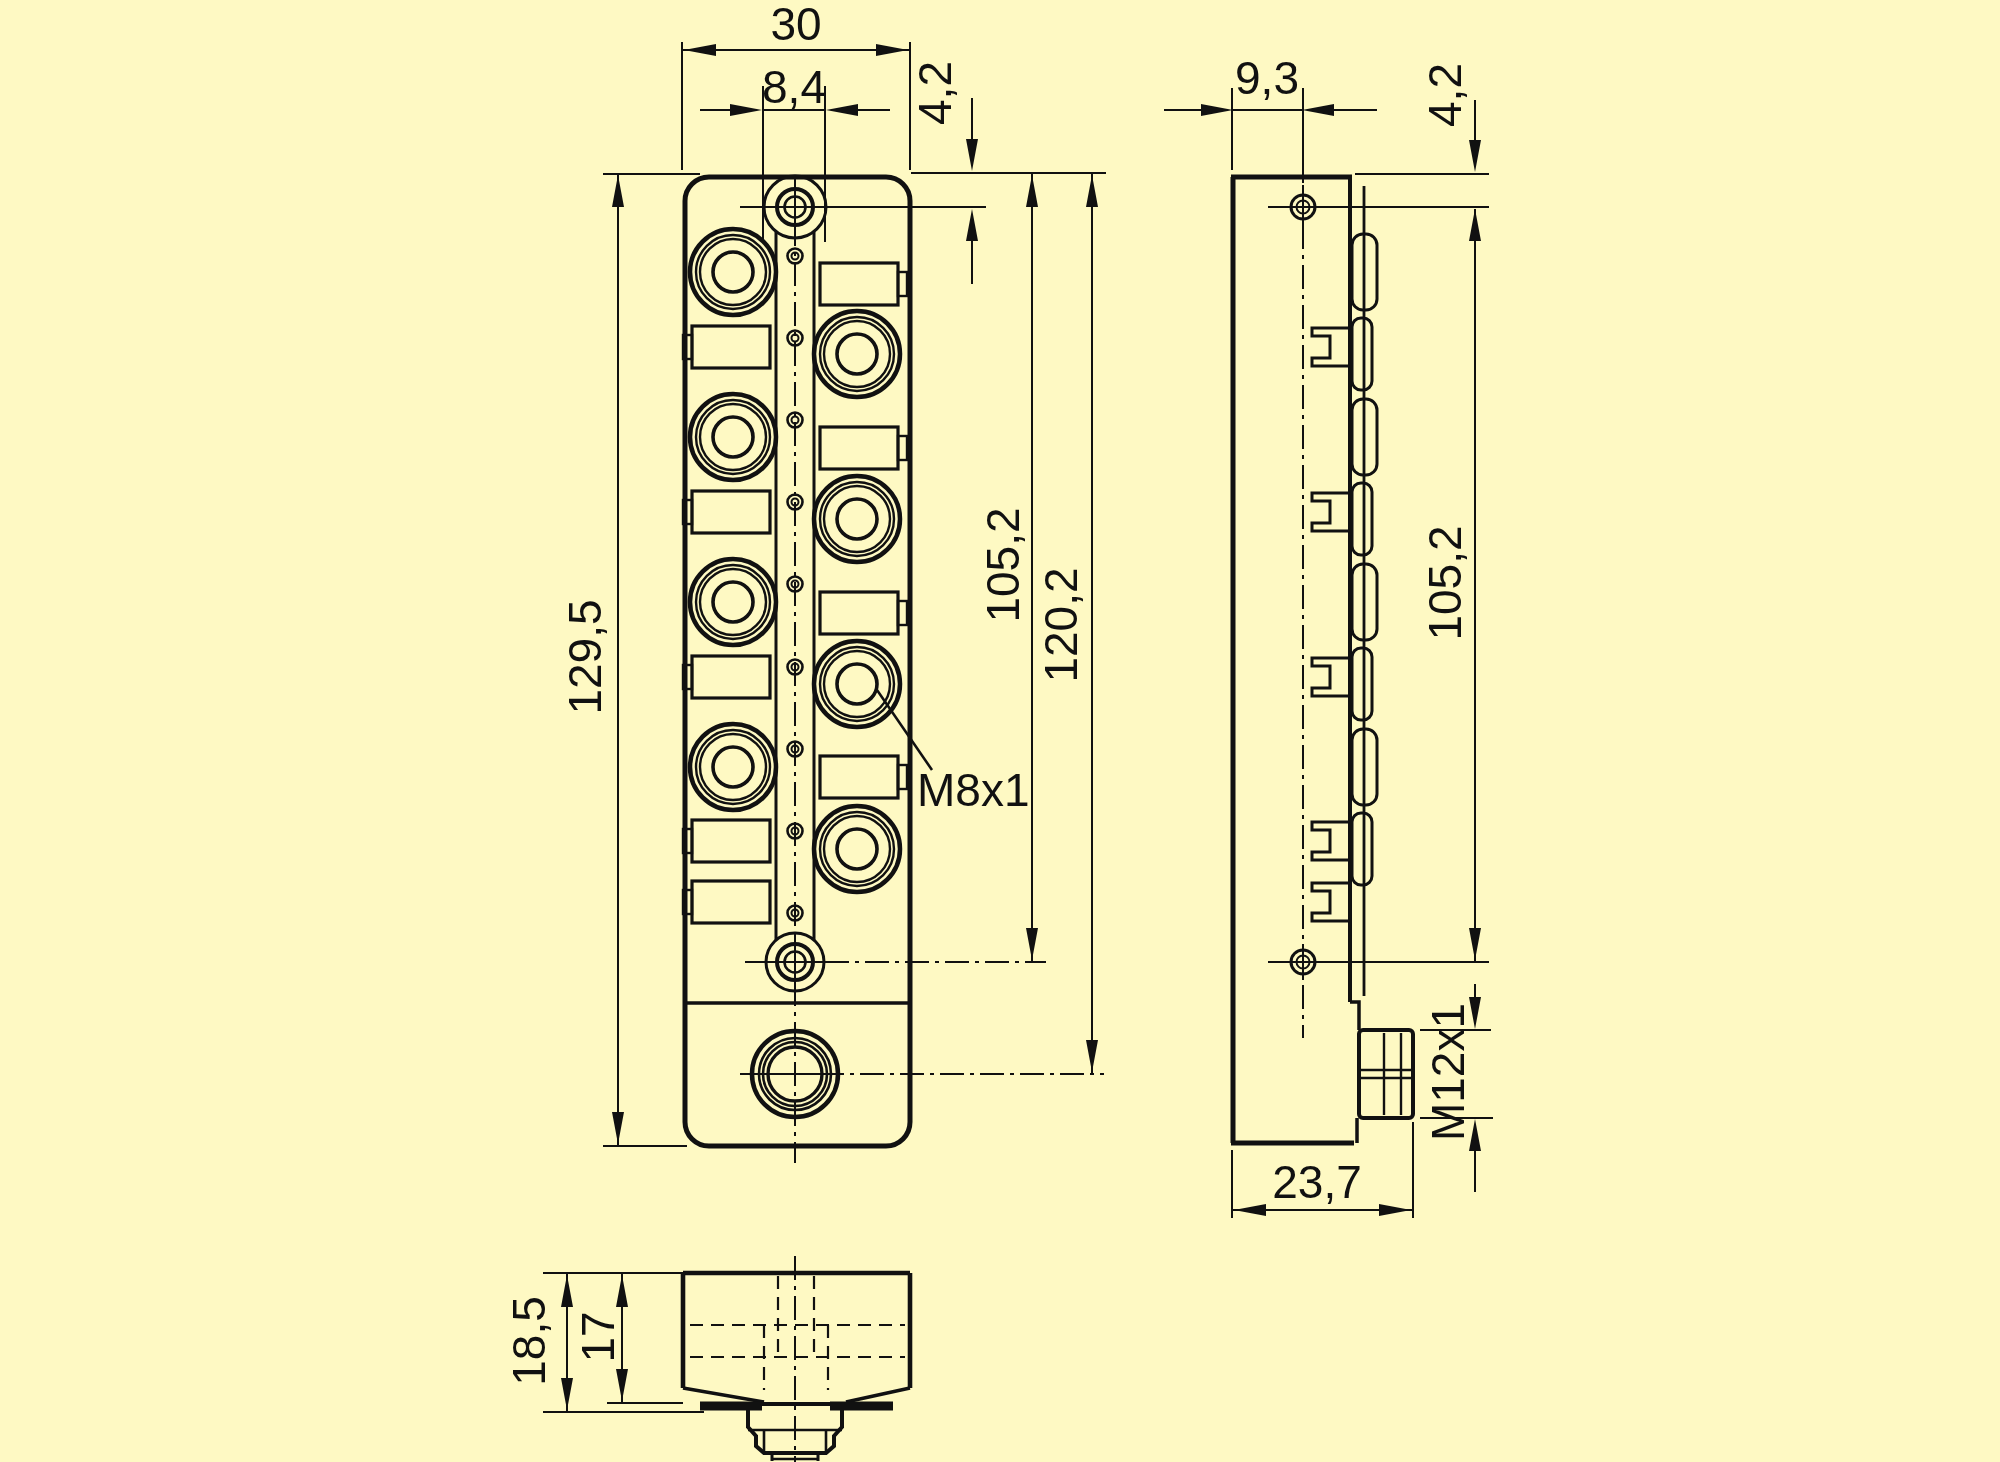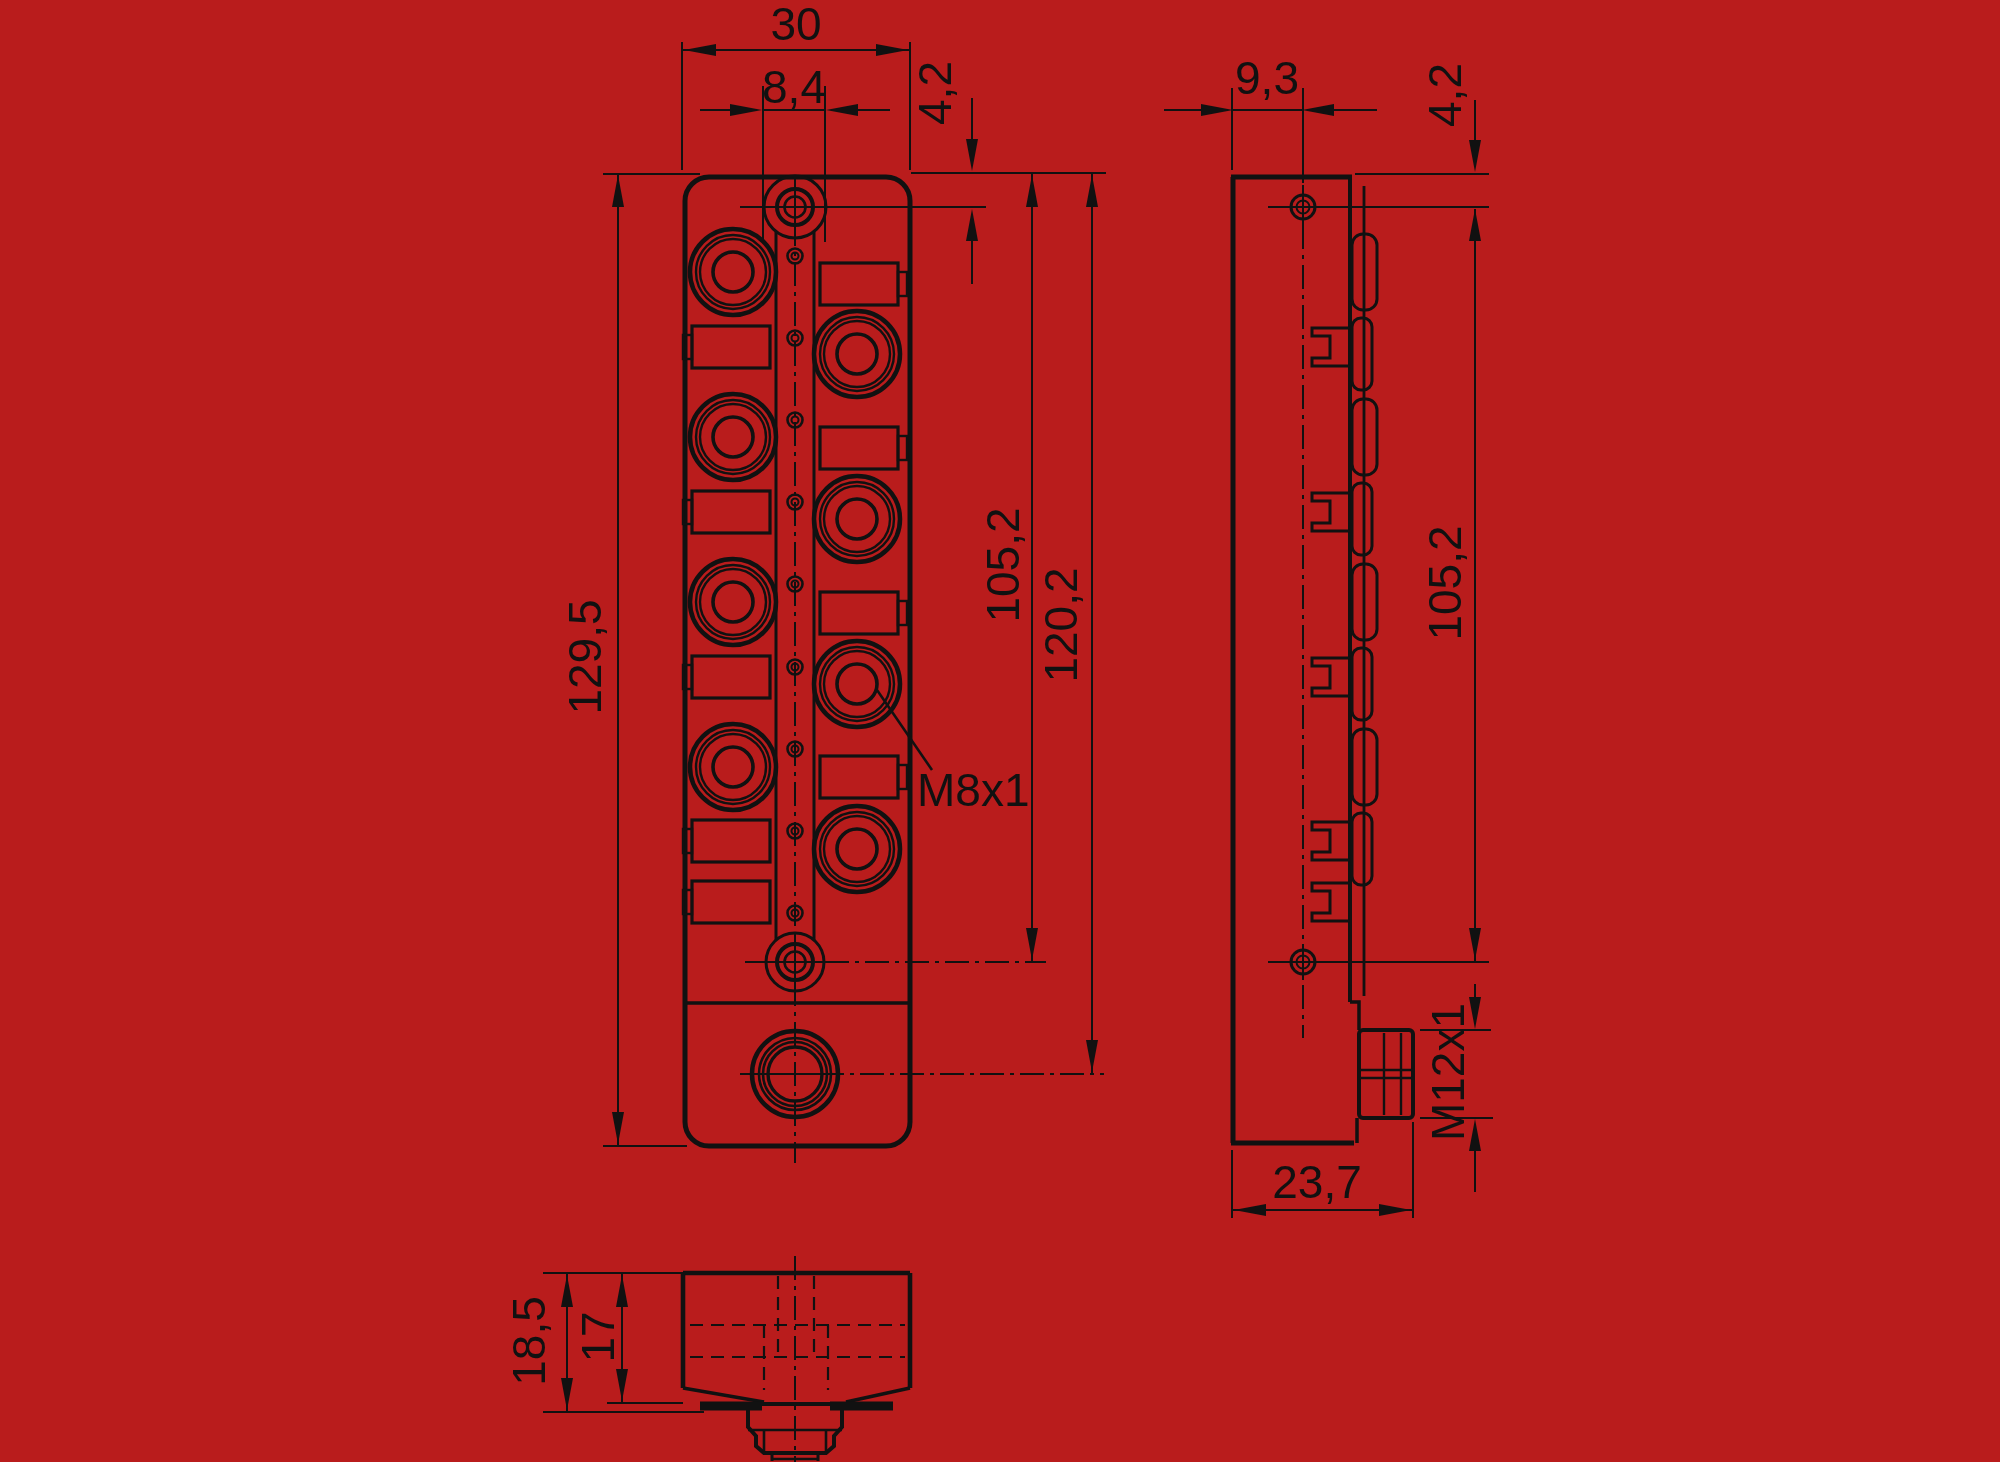--- a/index.html
+++ b/index.html
@@ -1,16 +1,16 @@
 <!DOCTYPE html>
 <html><head>
 <meta charset="utf-8">
 <style>
   html,body{margin:0;padding:0;background:#ffffff;}
-  .stage{position:relative;width:2000px;height:1462px;background:#b91c1c;
+  .stage{position:relative;width:2000px;height:1462px;background:#fef9c3;
          font-family:"Liberation Sans", sans-serif;}
   svg{display:block;width:2000px;height:1462px;}
   text{fill:#111111;font-family:"Liberation Sans", sans-serif;font-size:46px;}
 </style>
 </head>
 <body>
 
 <div class="stage">
 <svg viewBox="0 0 2000 1462">
   <defs>

